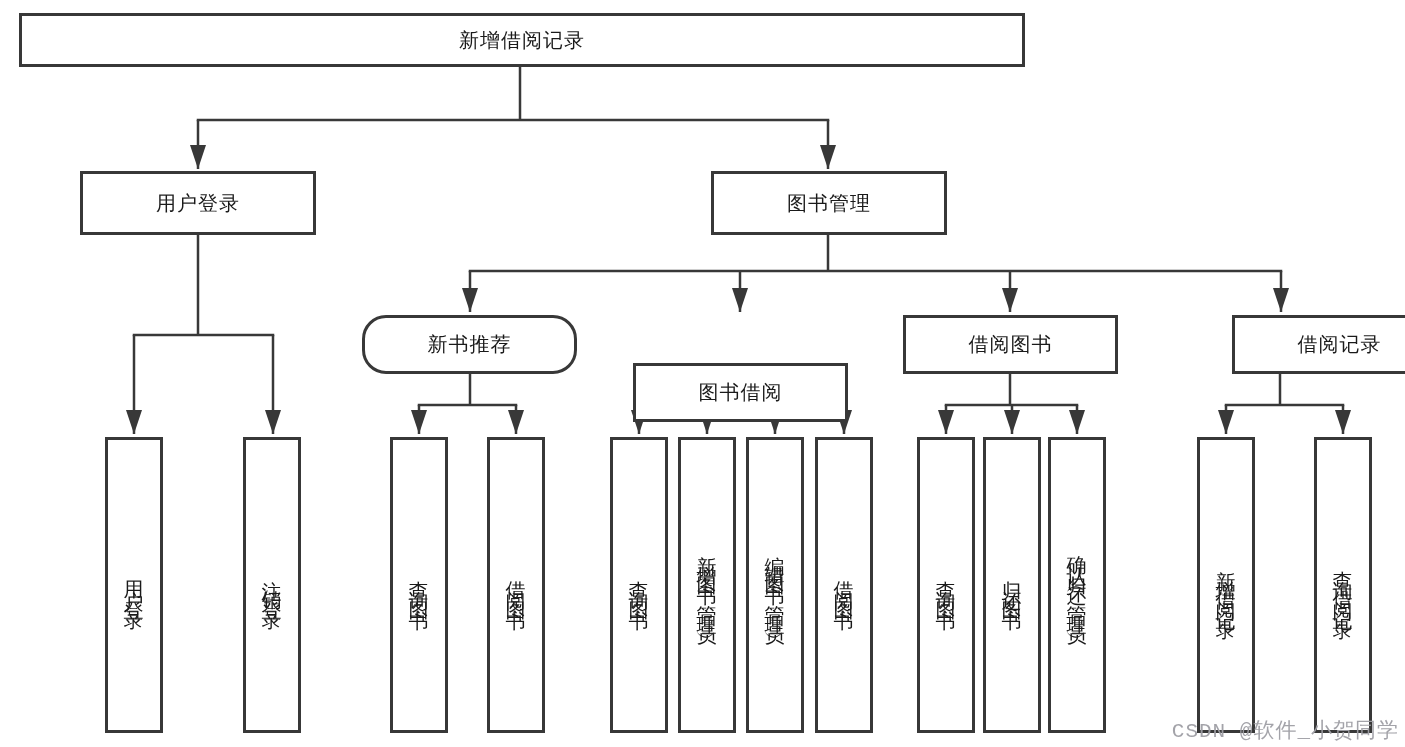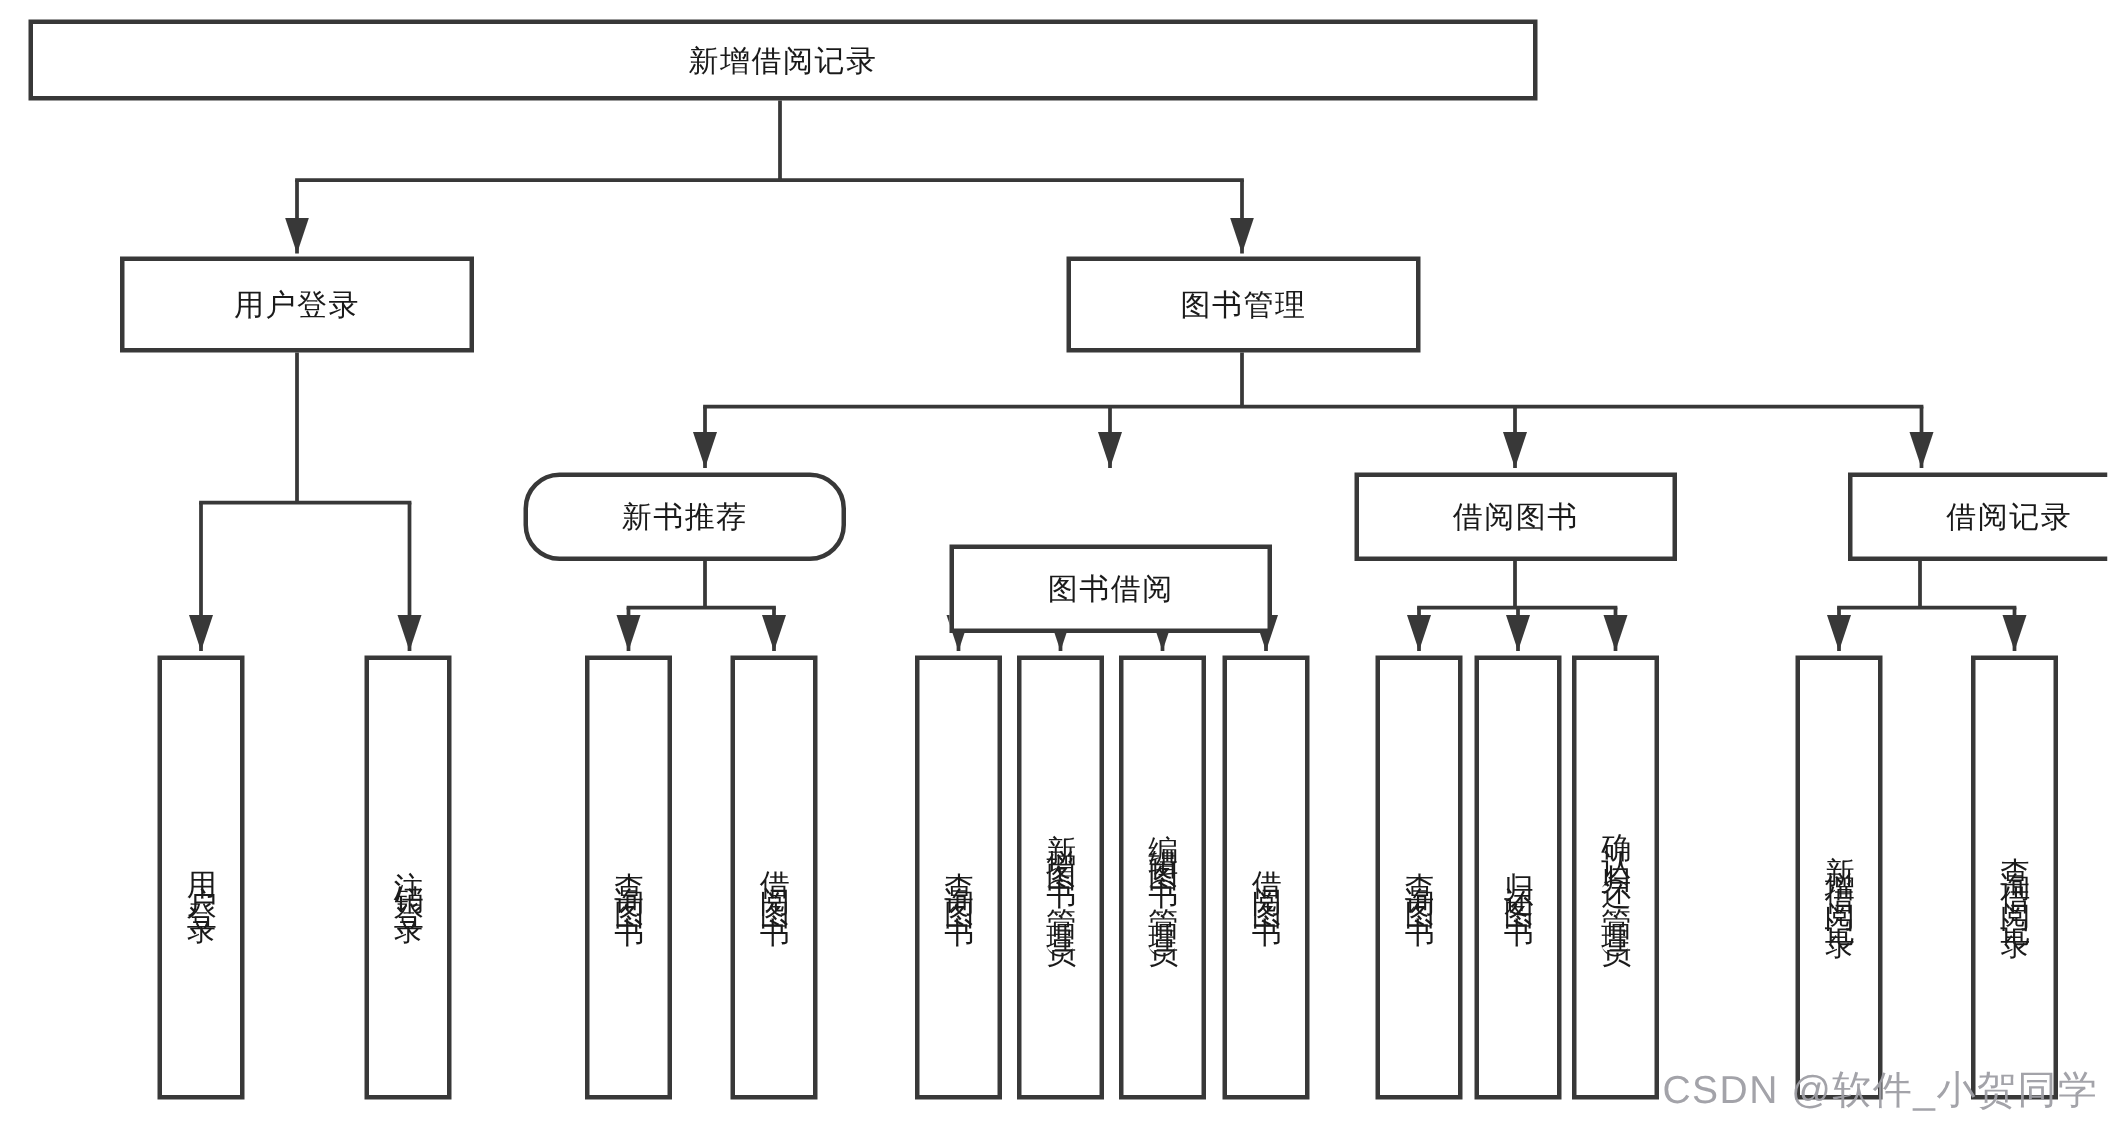--- a/index.html
+++ b/index.html
@@ -43,21 +43,21 @@
     width: 236px; height: 64px;
     font-size: 20px;
   }
   .n-userlogin  { left: 80px;  }
   .n-bookmgmt   { left: 711px; }
   .lvl3 {
     top: 315px;
     width: 215px; height: 59px;
     font-size: 20px;
   }
-  .n-newbook    { left: 349px; border-radius: 24px;  }
+  .n-newbook    { left: 362px; border-radius: 24px;  }
   .n-bookborrow { left: 633px; margin-top: 48px;  }
   .n-currborrow { left: 903px;  }
   .n-borrowrec  { left: 1232px; }
   .leaf {
     top: 437px;
     width: 58px; height: 296px;
     font-size: 20px;
     writing-mode: vertical-rl;
     text-orientation: mixed;
     letter-spacing: 10px;
@@ -75,24 +75,25 @@
   .l9  { left: 917px;  }
   .l10 { left: 983px;  }
   .l11 { left: 1048px; }
   .l12 { left: 1197px; }
   .l13 { left: 1314px; }
   .watermark {
     position: absolute;
     right: 6px;
     bottom: 3px;
     z-index: 3;
-    font-size: 26px;
+    font-size: 21px;
     color: rgba(158, 158, 164, 0.95);
     letter-spacing: 1px;
     white-space: nowrap;
+    font-family: Liberation Mono, monospace;
   }
 </style>
 </head>
 <body>
 
 <div class="canvas">
 
   <svg class="wires" width="1405" height="747" viewBox="0 0 1405 747">
     <defs>
       <marker id="ah" markerUnits="userSpaceOnUse" markerWidth="26" markerHeight="18" refX="24" refY="8" orient="auto">

